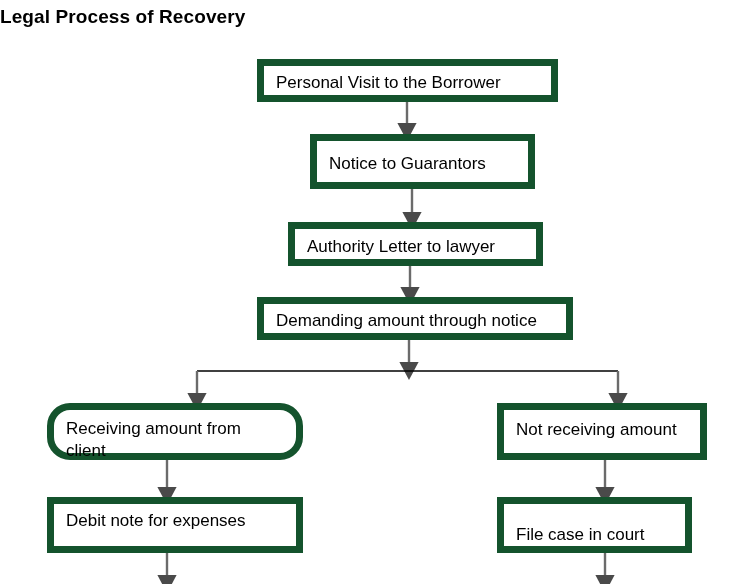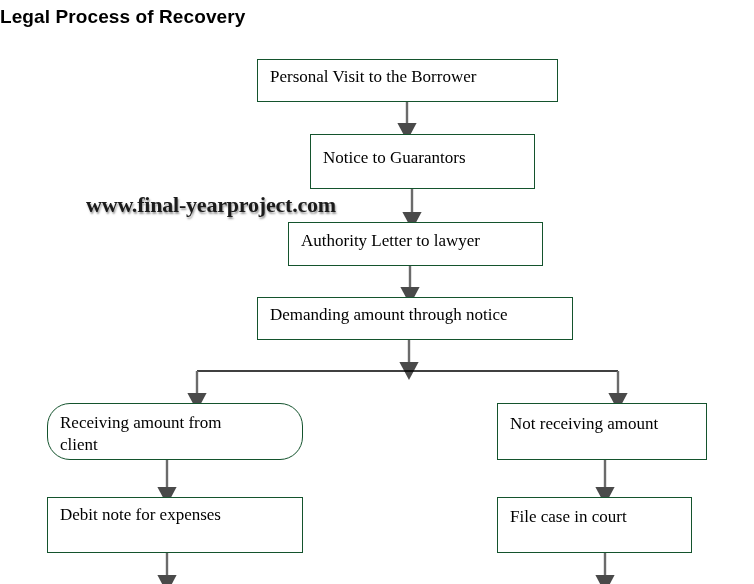--- a/index.html
+++ b/index.html
@@ -48,27 +48,27 @@
     text-shadow: 1px 2px 2px rgba(120,120,120,0.75);
     white-space: nowrap;
     letter-spacing: -0.2px;
     z-index: 5;
   }
 
   
   .node {
     position: absolute;
     box-sizing: border-box;
-    border: 1px solid #14532d;
+    border: 7px solid #14532d;
     background: #ffffff;
     font-size: 17px;
     line-height: 1.28;
     padding: 6px 0 0 12px;
     z-index: 3;
-    font-family: Liberation Serif, serif;
+    font-family: Liberation Sans, sans-serif;
   }
   .node .label {
     display: block;
     white-space: pre-line;
   }
 
   
   #wires {
     position: absolute;
     left: 0; top: 0;
@@ -159,19 +159,18 @@
   </div>
 
   <div class="node" style="left:497px; top:403px; width:210px; height:57px; padding-top:9px;">
     <span class="label">Not receiving amount</span>
   </div>
 
   <div class="node" style="left:47px; top:497px; width:256px; height:56px; ">
     <span class="label">Debit note for expenses</span>
   </div>
 
-  <div class="node" style="left:497px; top:497px; width:195px; height:56px; padding-top:8px;">
+  <div class="node" style="left:497px; top:497px; width:195px; height:56px; padding-top:20px;">
     <span class="label">File case in court</span>
   </div>
 
-  <div class="watermark">www.final-yearproject.com</div>
 
 </div>
 
 </body></html>

